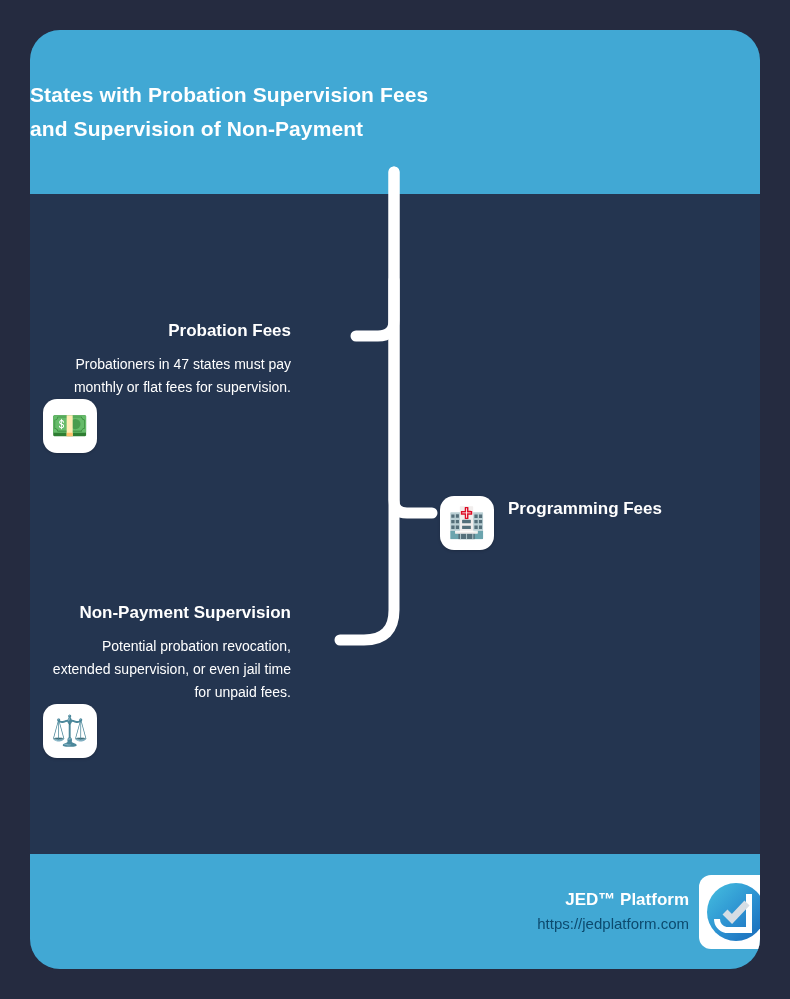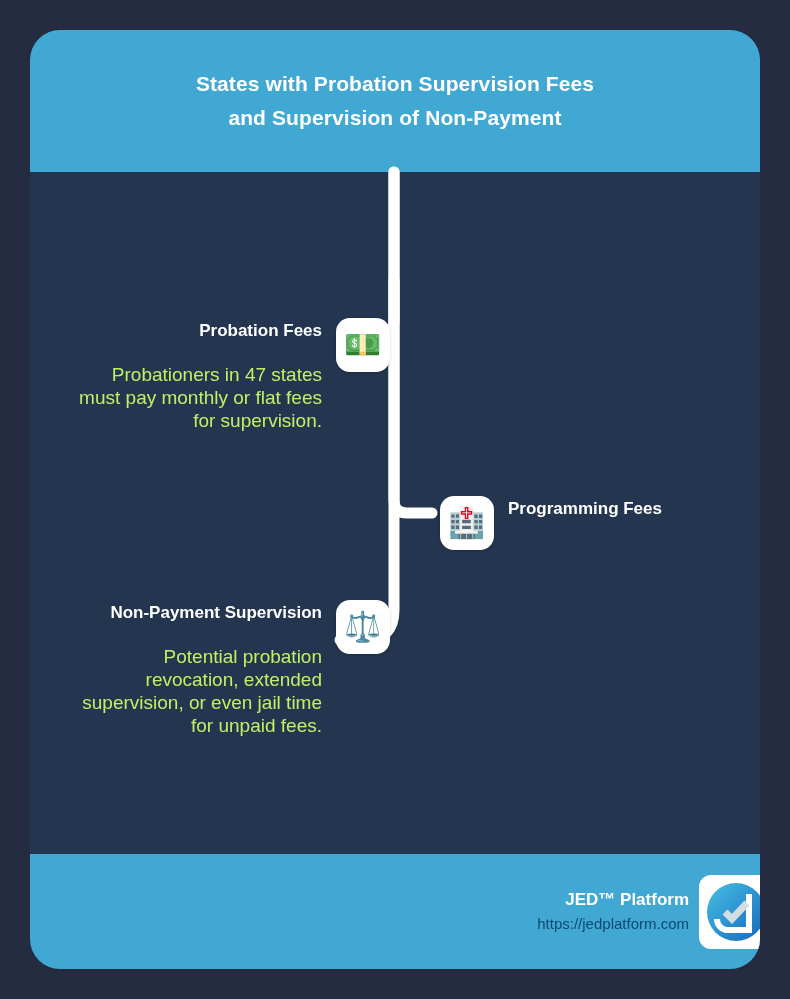--- a/index.html
+++ b/index.html
@@ -21,25 +21,25 @@
     background: #243550;
     border-radius: 30px;
     overflow: hidden;
   }
 
   
   .header {
     position: absolute;
     left: 0; top: 0;
     width: 730px;
-    height: 142px;
+    height: 164px;
     background: #41a8d4;
     display: flex;
     flex-direction: column;
-    align-items: center;
+    align-items: flex-start;
     justify-content: center;
   }
   .header-line {
     color: #ffffff;
     font-size: 21px;
     font-weight: bold;
     line-height: 34px;
     letter-spacing: 0.1px;
     text-align: center;
   }
@@ -90,21 +90,21 @@
     height: 939px;
     pointer-events: none;
   }
 
   
   .row {
     position: absolute;
     display: flex;
     align-items: flex-start;
   }
-  .row-left  { left: 0px;  width: 360px; justify-content: flex-end; }
+  .row-left  { left: 13px;  width: 360px; justify-content: flex-end; flex-direction: column; }
   .row-right { left: 410px; width: 320px; justify-content: flex-start; }
 
   .icon-box {
     width: 54px;
     height: 54px;
     background: #ffffff;
     border-radius: 14px;
     display: flex;
     align-items: center;
     justify-content: center;
@@ -118,24 +118,24 @@
   .text-left  { text-align: right; align-items: flex-end; margin-right: 14px; width: 248px; }
   .text-right { text-align: left;  align-items: flex-start; margin-left: 14px; width: 246px; gap: 12px; }
 
   .item-title {
     color: #ffffff;
     font-size: 17px;
     font-weight: bold;
     line-height: 25px;
   }
   .item-desc {
-    color: #bef264;
-    font-size: 19px;
+    color: #ffffff;
+    font-size: 14px;
     line-height: 23px;
-    margin-top: 20px;
+    margin-top: 10px;
   }
 
   
   #row-1 { top: 288px; }
   #row-2 { top: 466px; }
   #row-3 { top: 570px; }
 </style>
 </head>
 <body>
 

